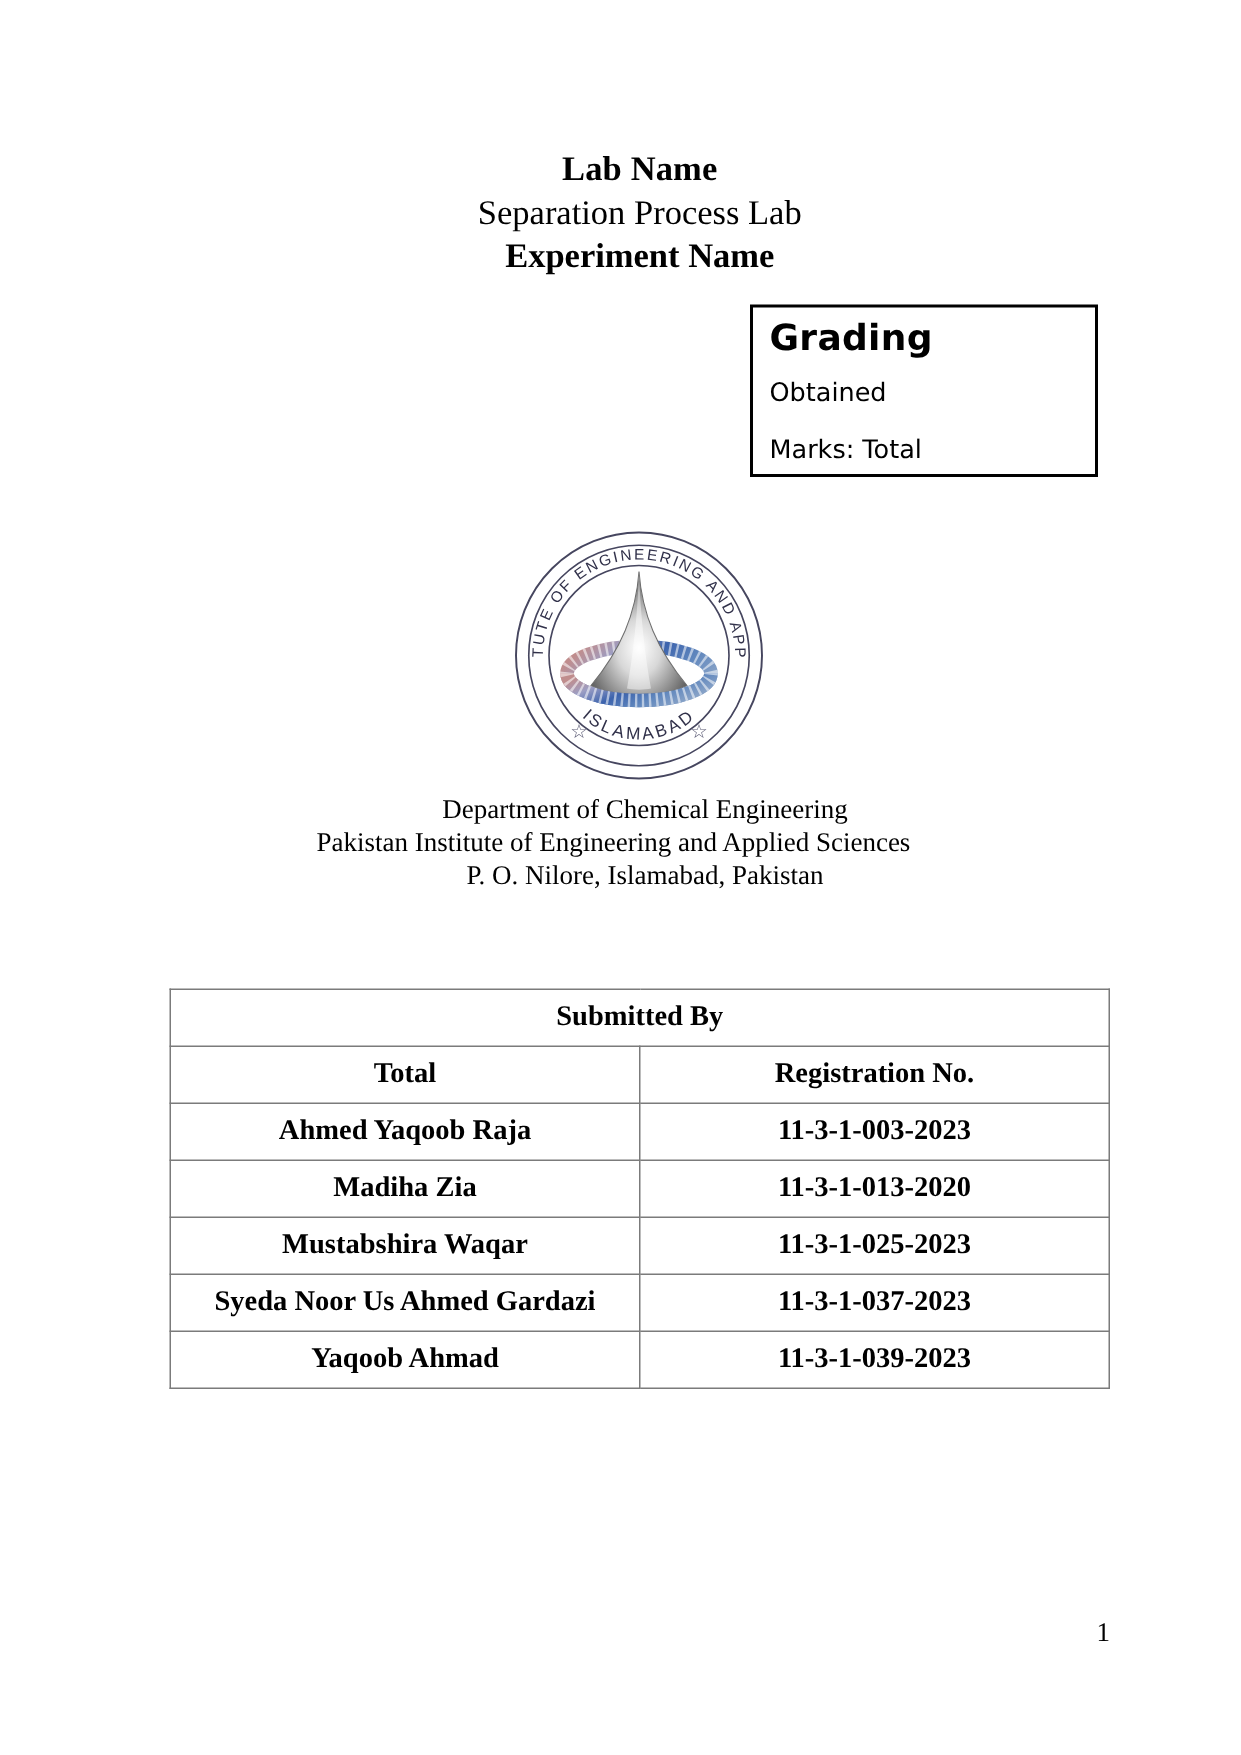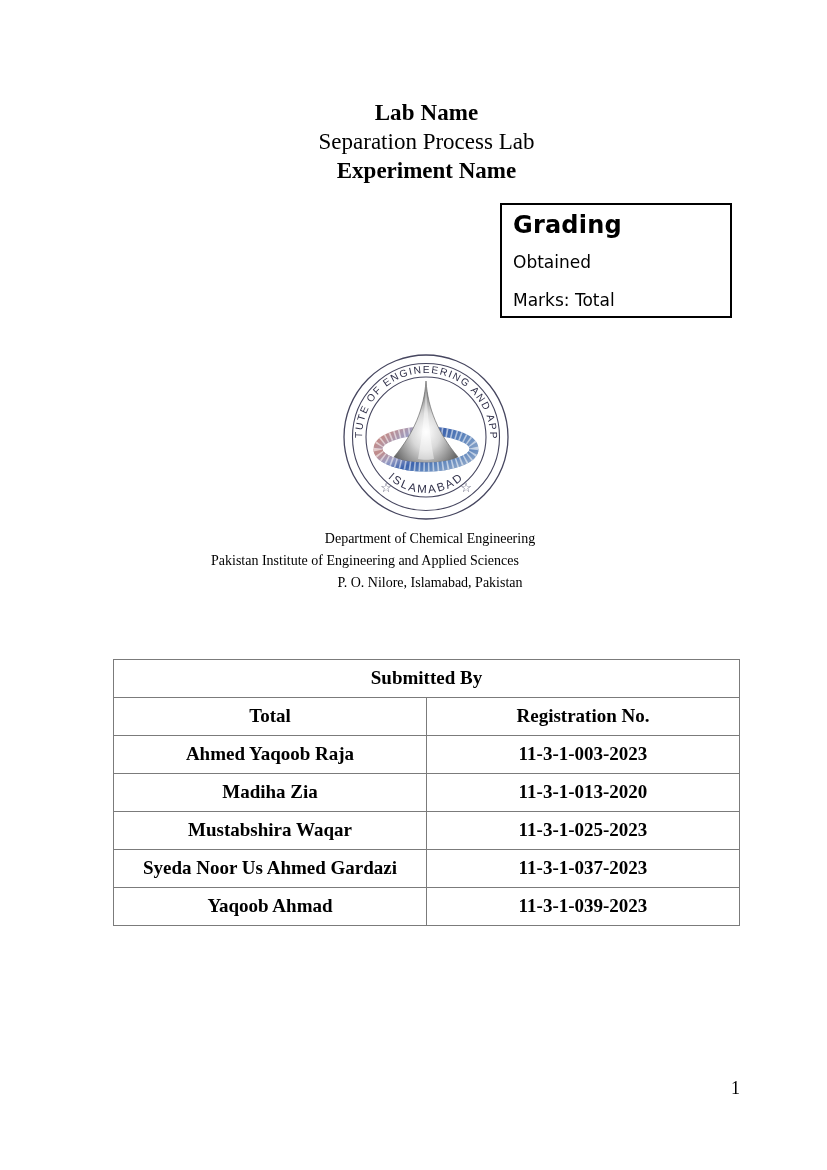--- a/index.html
+++ b/index.html
@@ -90,21 +90,21 @@
   }
   .logo-wrap svg { display: block; }
 
   
   .address-block {
     position: absolute;
     left: 198px;
     top: 528px;
     width: 420px;
     font-family: "Liberation Serif", serif;
-    font-size: 14px;
+    font-size: 18px;
     line-height: 22px;
   }
   .addr-dept { text-align: center; padding-left: 18px; }
   .addr-inst { text-align: left; }
   .addr-po   { text-align: center; padding-left: 18px; }
 
   
   .submitted-table {
     position: absolute;
     left: 100px;

